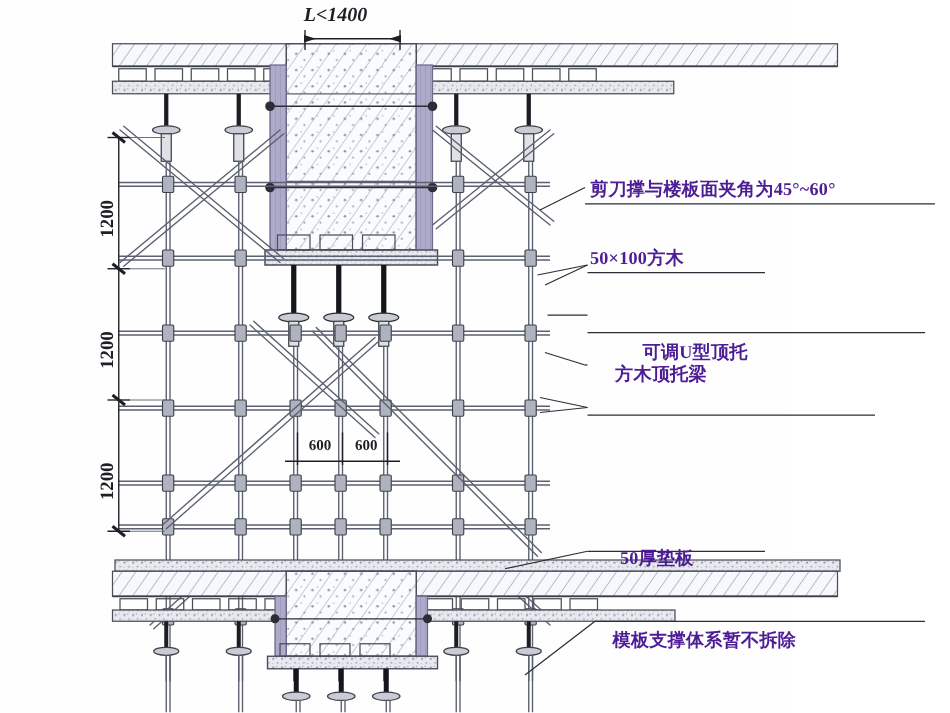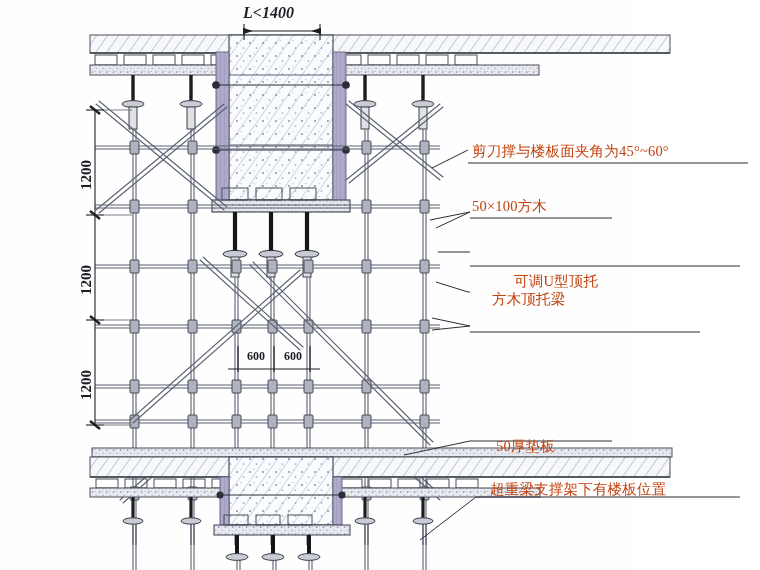--- a/index.html
+++ b/index.html
@@ -1,22 +1,22 @@
 <!DOCTYPE html>
 <html><head>
 <meta charset="utf-8">
 <style>
   html,body{margin:0;padding:0;background:#ffffff;}
   body{width:760px;height:570px;overflow:hidden;
        font-family:"Liberation Serif","DejaVu Serif",serif;}
   #stage{position:relative;width:632px;height:570px;background:#fefefe;}
   svg{display:block;}
-  .lbl{position:absolute;color:#c2410c;white-space:nowrap;
+  .lbl{position:absolute;color:#4c1d95;white-space:nowrap;
        font-family:"Liberation Serif","DejaVu Serif",serif;
-       font-weight:400;letter-spacing:.2px;}
+       font-weight:700;letter-spacing:.2px;}
   .lbl.l1{font-size:14.5px;}
   .dim{position:absolute;color:#1d1f25;font-size:15px;font-weight:700;
        font-family:"Liberation Serif","DejaVu Serif",serif;}
   .vdim{transform:rotate(-90deg);transform-origin:left top;}
   .topdim{font-style:italic;font-size:16px;}
   .dim600{font-size:12px;font-weight:700;}
 </style>
 </head>
 <body>
 
@@ -394,15 +394,15 @@
 <div class="dim vdim" style="left:78px;top:400px;">1200</div>
 
 <div class="dim dim600" style="left:247px;top:349px;">600</div>
 <div class="dim dim600" style="left:284px;top:349px;">600</div>
 
 <div class="lbl l1" style="left:472px;top:142px;">剪刀撑与楼板面夹角为45°~60°</div>
 <div class="lbl l1" style="left:472px;top:197px;">50×100方木</div>
 <div class="lbl l1" style="left:492px;top:245px;margin-top:45px;">方木顶托梁</div>
 <div class="lbl l1" style="left:470px;top:272px;margin-left:44px;">可调U型顶托</div>
 <div class="lbl l1" style="left:496px;top:437px;">50厚垫板</div>
-<div class="lbl l1" style="left:490px;top:480px;">超重梁支撑架下有楼板位置</div>
+<div class="lbl l1" style="left:490px;top:503px;">模板支撑体系暂不拆除</div>
 
 </div>
 
 </body></html>

